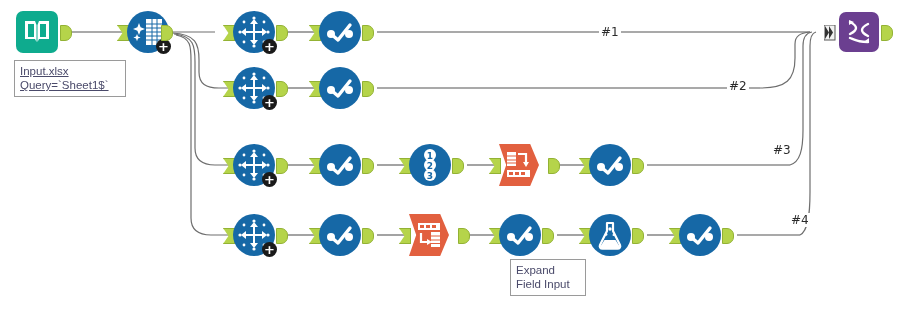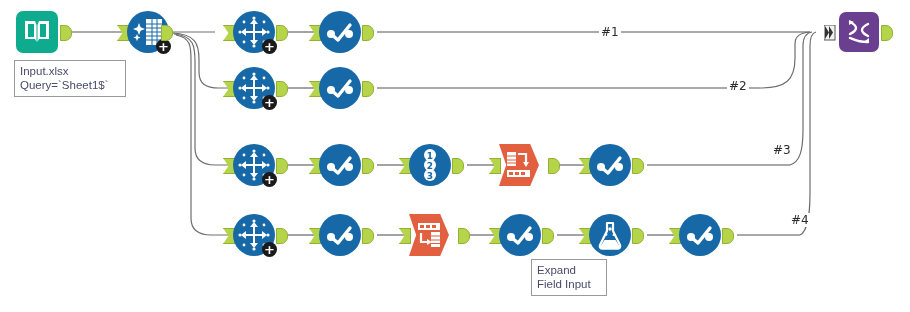--- a/index.html
+++ b/index.html
@@ -81,21 +81,21 @@
       <svg width="30" height="28" viewBox="0 0 30 28">
         <path d="M3 3 L13 3 L14.5 7 L14.5 24 L13 21 L3 21 Z" fill="#ffffff"></path>
         <path d="M27 3 L17 3 L15.5 7 L15.5 24 L17 21 L27 21 Z" fill="#ffffff"></path>
         <path d="M6 6 L12 6 L12 19 L6 19 Z" fill="#0eab8e"></path>
         <path d="M24 6 L18 6 L18 19 L24 19 Z" fill="#0eab8e"></path>
       </svg>
     </div>
   </div>
   <div class="nub out" style="left:60px;top:25px;"></div>
 
-  <div class="annot" style="left:14px;top:60px;width:100px;"><span>Input.xlsx</span><br><span>Query=`Sheet1$`</span></div>
+  <div class="annot" style="left:14px;top:60px;width:100px;text-decoration:underline;"><span>Input.xlsx</span><br><span>Query=`Sheet1$`</span></div>
 
   <div class="nub in" style="left:117px;top:25px;"></div>
   <div class="tool" style="left:127px;top:11px;">
     <div class="circ" style="position:relative;">
       <svg width="34" height="34" viewBox="0 0 34 34">
         <g fill="#ffffff">
           <path d="M6 5 l1.6 4.2 L12 11 l-4.4 1.8 L6 17 l-1.6-4.2 L0 11 l4.4-1.8 Z" transform="translate(2,3)"></path>
           <path d="M4 19 l1 2.6 L7.6 22.6 l-2.6 1 L4 26.2 l-1-2.6 L0.4 22.6 l2.6-1 Z" transform="translate(2,0)"></path>
         </g>
         <rect x="15" y="4" width="16" height="26" fill="#ffffff"></rect>
@@ -379,16 +379,16 @@
       <svg width="32" height="32" viewBox="0 0 32 32">
         <path d="M7 18 L14 24 L26 9" stroke="#ffffff" stroke-width="3.4" fill="none" stroke-linecap="round" stroke-linejoin="round"></path>
         <circle cx="7" cy="18" r="4" fill="#ffffff"></circle>
         <circle cx="25" cy="18" r="4" fill="#ffffff"></circle>
       </svg>
     </div>
   </div>
   <div class="nub out" style="left:722px;top:228px;"></div>
   <div class="conlabel" style="left:789px;top:213px;">#4</div>
 
-  <div class="annot" style="left:531px;top:259px;width:64px;"><span>Expand</span><br><span>Field Input</span></div>
+  <div class="annot" style="left:510px;top:259px;width:64px;"><span>Expand</span><br><span>Field Input</span></div>
 
 
 </div>
 
 </body></html>

